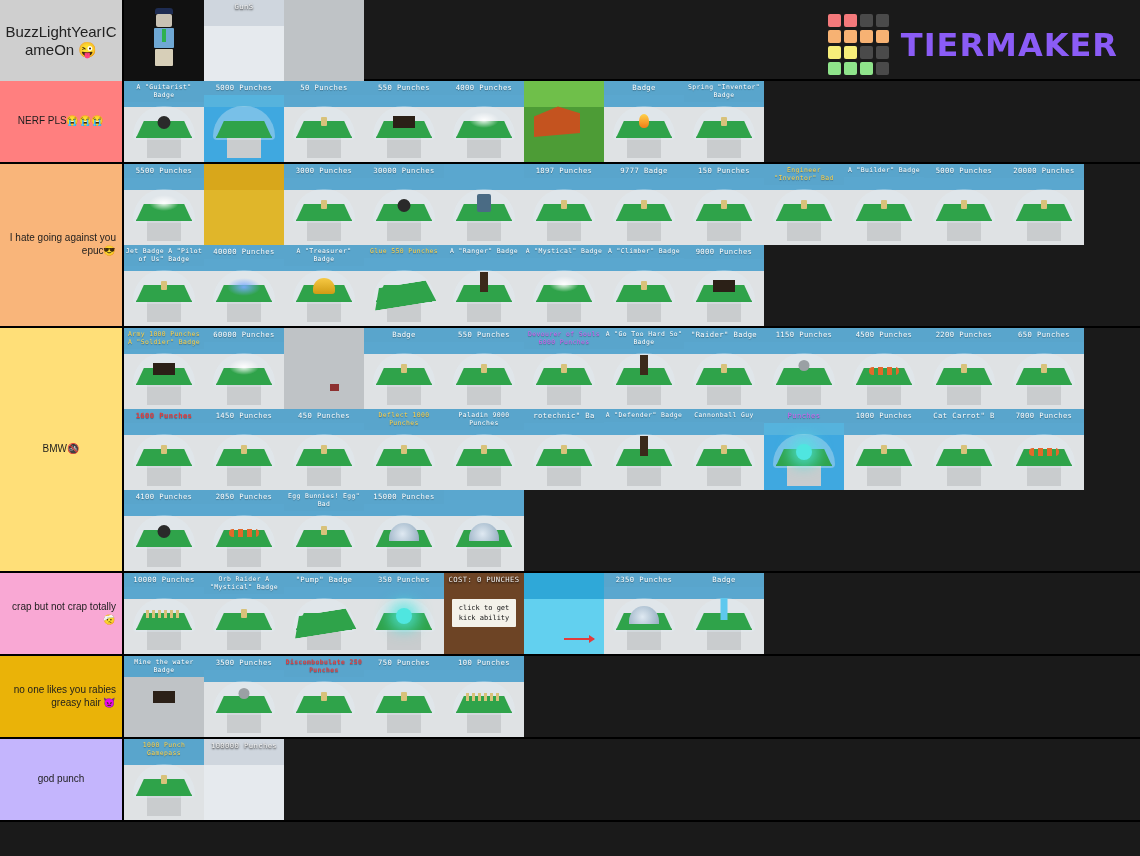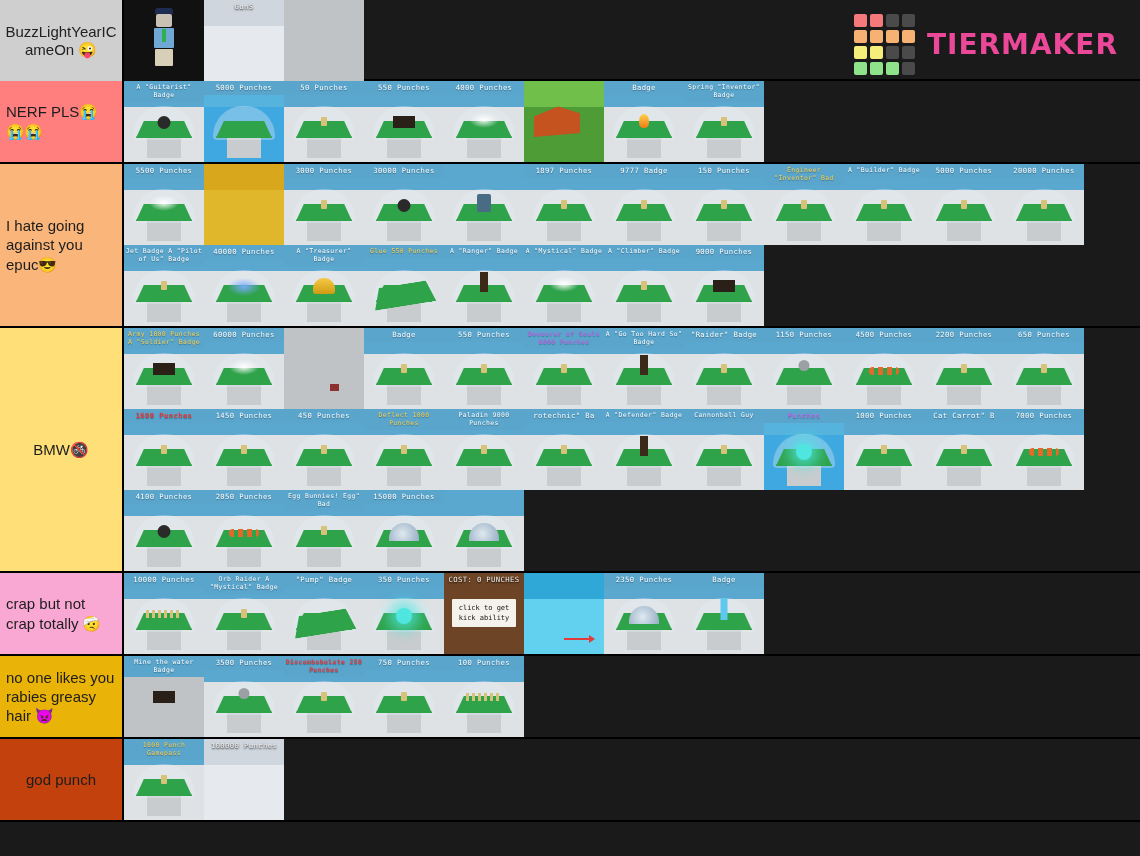--- a/index.html
+++ b/index.html
@@ -27,22 +27,22 @@
     padding:2px 4px; border-right:2px solid #000;
     word-break:break-word;
   }
   .unranked-items { display:flex; align-items:stretch; height:81px; }
 
   
   .tier-row { display:flex; width:1140px; border-bottom:2px solid #000; background:#1a1a1a; }
   .tier-label {
     width:124px; min-width:124px;
     display:flex; align-items:center; justify-content:center;
-    text-align:left; color:#1d1d1d;
-    font-size:15px; line-height:1.28;
+    text-align:right; color:#1d1d1d;
+    font-size:10px; line-height:1.28;
     padding:4px 6px; border-right:2px solid #000;
     word-break:break-word;
   }
   .tier-items { flex:1; display:flex; flex-wrap:wrap; align-content:flex-start; background:#1a1a1a; }
 
   
   .thumb {
     width:80px; height:81px;
     position:relative; overflow:hidden;
     background:#d9dde0; flex:0 0 auto;
@@ -210,21 +210,21 @@
   .logo-wrap {
     position:absolute; right:22px; top:14px;
     display:flex; align-items:center; gap:12px; z-index:5;
   }
   .logo-grid {
     display:grid; grid-template-columns:repeat(4,13px);
     grid-template-rows:repeat(4,13px); gap:3px;
   }
   .logo-grid i { display:block; width:13px; height:13px; border-radius:2px; }
   .logo-text {
-    color:#ec4899; font-size:28px; font-weight:700;
+    color:#8b5cf6; font-size:32px; font-weight:700;
     letter-spacing:1px; font-family:"DejaVu Sans", sans-serif;
   }
 </style>
 </head>
 <body>
 
 <div id="app">
 
   <div class="logo-wrap">
     <div class="logo-grid">
@@ -891,21 +891,21 @@
             <div class="ground"></div>
             <div class="pedestal"></div>
             <div class="glass"></div>
             <div class="plate"></div>
             <div class="pillars"></div>
             <div class="cap ">100 Punches</div>
           </div>
         </div>
       </div>
       <div class="tier-row">
-        <div class="tier-label" style="background: #c2410c;">god punch</div>
+        <div class="tier-label" style="background: #c4b5fd;">god punch</div>
         <div class="tier-items">
           <div class="thumb ">
             <div class="sky"></div>
             <div class="ground"></div>
             <div class="pedestal"></div>
             <div class="glass"></div>
             <div class="plate"></div>
             <div class="obj"></div>
             <div class="cap two amber">1000 Punch Gamepass</div>
           </div>

